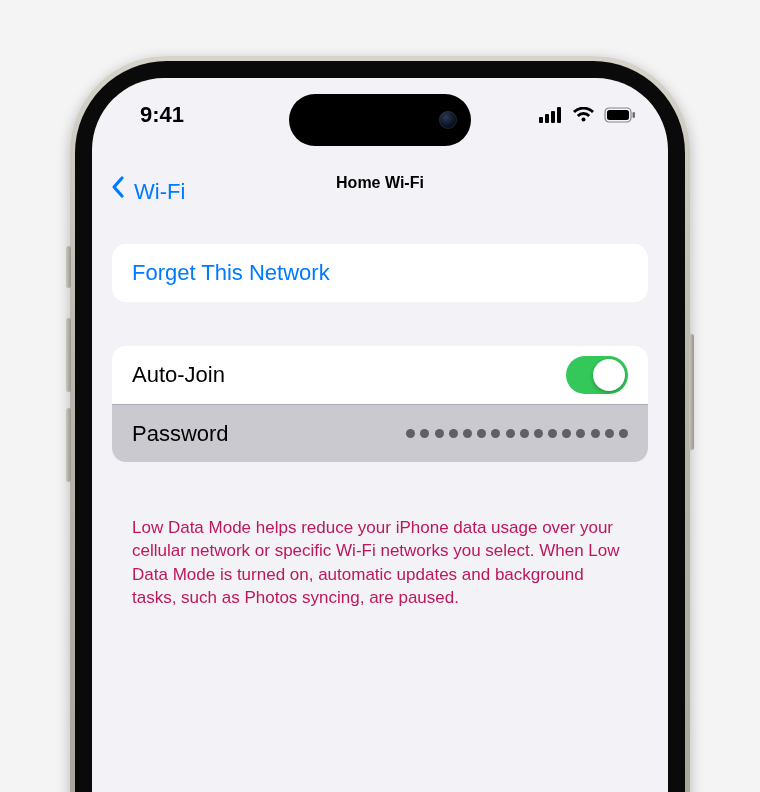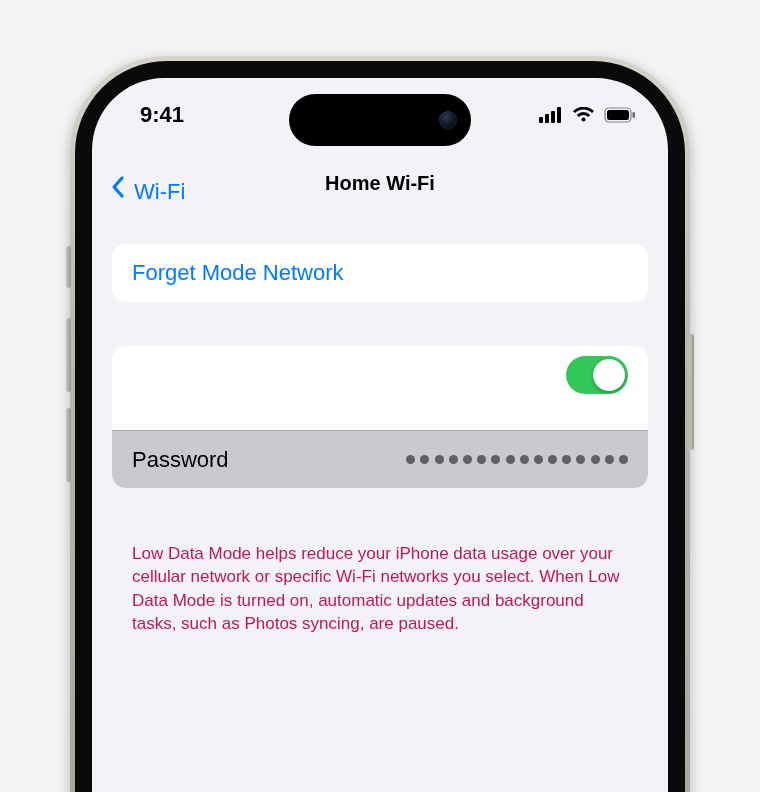--- a/index.html
+++ b/index.html
@@ -103,21 +103,21 @@
     align-items:flex-end;
     color:#007aff;
     font-size: 22px;
     gap:8px;
     padding:6px;
     cursor:pointer;
     margin-top:7px;
   }
   .navbar .back svg { stroke:#007aff; }
   .navbar .title {
-    font-size: 20px;
+    font-size: 16px;
     font-weight: 600;
     color:#000;
   }
 
   
   .content {
     padding: 30px 20px 0 20px;
   }
   .group {
     background:#fff;
@@ -126,21 +126,21 @@
     margin-bottom: 44px;
   }
   .row {
     min-height: 58px;
     padding: 0 20px;
     display:flex;
     align-items:center;
     font-size: 22px;
     color:#000;
   }
-  .row + .row { border-top: 0; margin-top: 26px; }
+  .row + .row { border-top: 0; }
   .row.link { color:#007aff; cursor:pointer; }
   .row .label { flex: 0 0 auto; }
   .row .fill { flex:1; }
   .row.sep { border-top: 1px solid rgba(60,60,67,0.15); }
   .row.selected { background:#c9c9cf; }
   .row.selected.sep { border-top-color: rgba(60,60,67,0.22); }
 
   .dots {
     display:flex;
     gap:5.2px;
@@ -233,26 +233,27 @@
         </span>
         <span>Wi-Fi</span>
       </div>
       <div class="title">Home Wi-Fi</div>
     </div>
 
     <div class="content">
 
       <div class="group">
         <div class="row link">
-          <span>Forget Mode Network</span>
+          <span>Forget This Network</span>
         </div>
       </div>
 
       <div class="group">
         <div class="row">
+          <span class="label">Auto-Join</span>
           <span class="fill"></span>
           <span id="toggle-autojoin" class="toggle on">
             <span class="knob"></span>
           </span>
         </div>
         <div class="row sep selected">
           <span class="label">Password</span>
           <span class="dots" id="pw-dots">
               <span></span>
               <span></span>

